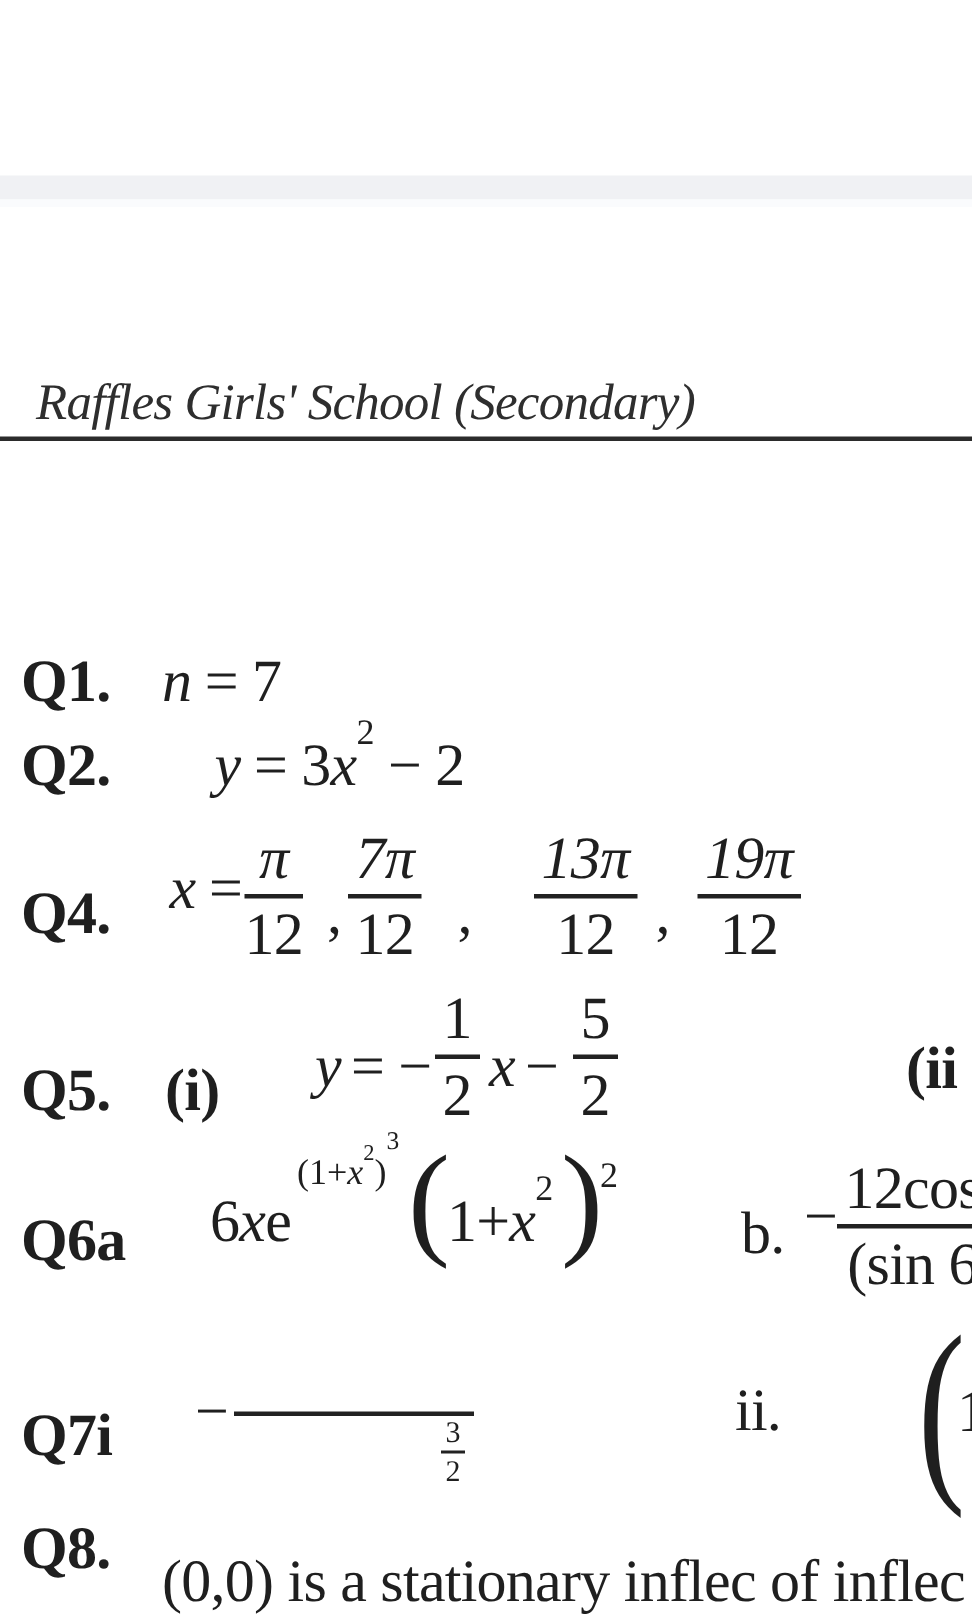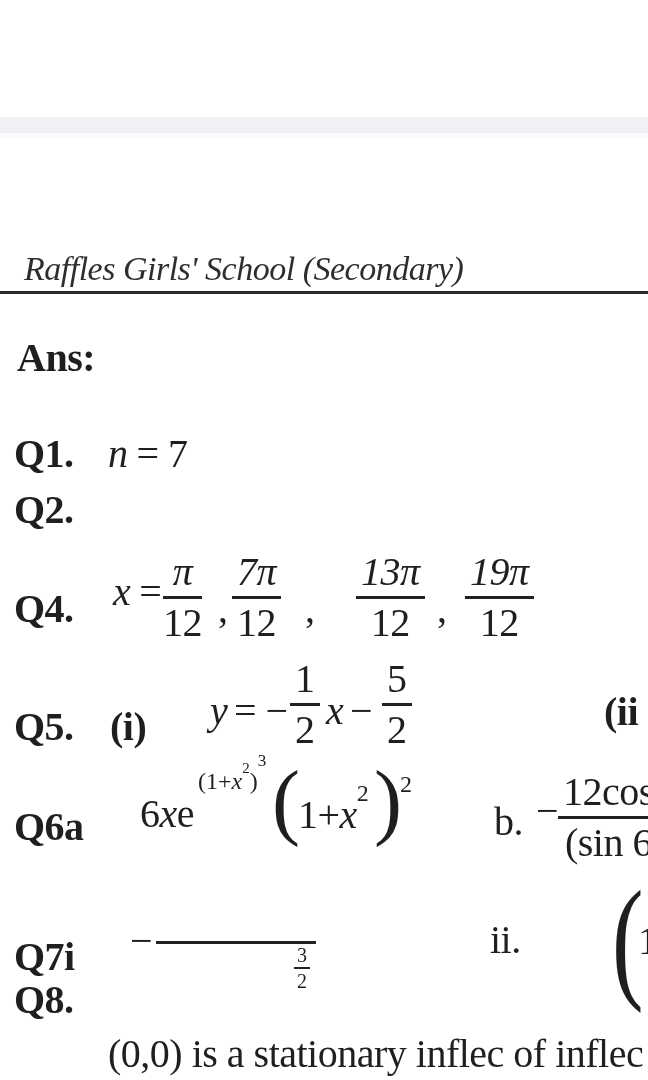--- a/index.html
+++ b/index.html
@@ -40,26 +40,26 @@
 
 <div class="page">
   <div class="band"></div>
   <div class="band-fade"></div>
 
   <div class="doc">
 
     <div class="abs hdr" style="left:24px;top:252px;">Raffles Girls' School (Secondary)</div>
     <div class="rule"></div>
 
-    <div class="abs ans" style="left:17px;top:338px;">Ans:</div>
 
     <div class="abs lbl" style="left:14px;top:434px;">Q1.</div>
     <div class="abs t" style="left:108px;top:434px;"><i class="it">n</i><span class="m">= 7</span></div>
 
     <div class="abs lbl" style="left:14px;top:490px;text-align:center;">Q2.</div>
+    <div class="abs t" style="left:143px;top:490px;"><i class="it">y</i><span class="m">= 3</span><i class="it">x</i><sup class="sup">2</sup><span class="m">− 2</span></div>
 
     <div class="abs lbl" style="left:14px;top:589px;">Q4.</div>
     <div class="abs t" style="left:113px;top:572px;"><i class="it">x</i><span class="m">=</span></div>
     <span class="frac" style="left:163px;top:552px;">
         <span class="num it">π</span>
         <span class="bar"></span>
         <span class="den">12</span>
       </span>
     <span class="abs t" style="left:218px;top:589px;">,</span>
     <span class="frac" style="left:232px;top:552px;">
@@ -118,17 +118,17 @@
     <div class="abs" style="left:156px;top:941px;width:160px;height:3px;background:#222;"></div>
     <span class="minifrac" style="left:294px;top:945px;">
         <span class="num">3</span>
         <span class="bar"></span>
         <span class="den">2</span>
       </span>
     <div class="abs t" style="left:490px;top:920px;">ii.</div>
     <span class="abs giantp" style="left:612px;top:878px;">(</span>
     <span class="abs t" style="left:638px;top:921px;">1</span>
 
-    <div class="abs lbl" style="left:14px;top:980px;">Q8.</div>
+    <div class="abs lbl" style="left:14px;top:1012px;">Q8.</div>
     <div class="abs t" style="left:108px;top:1034px;">(0,0) is a stationary inflec of inflec</div>
 
   </div>
 </div>
 
 </body></html>

